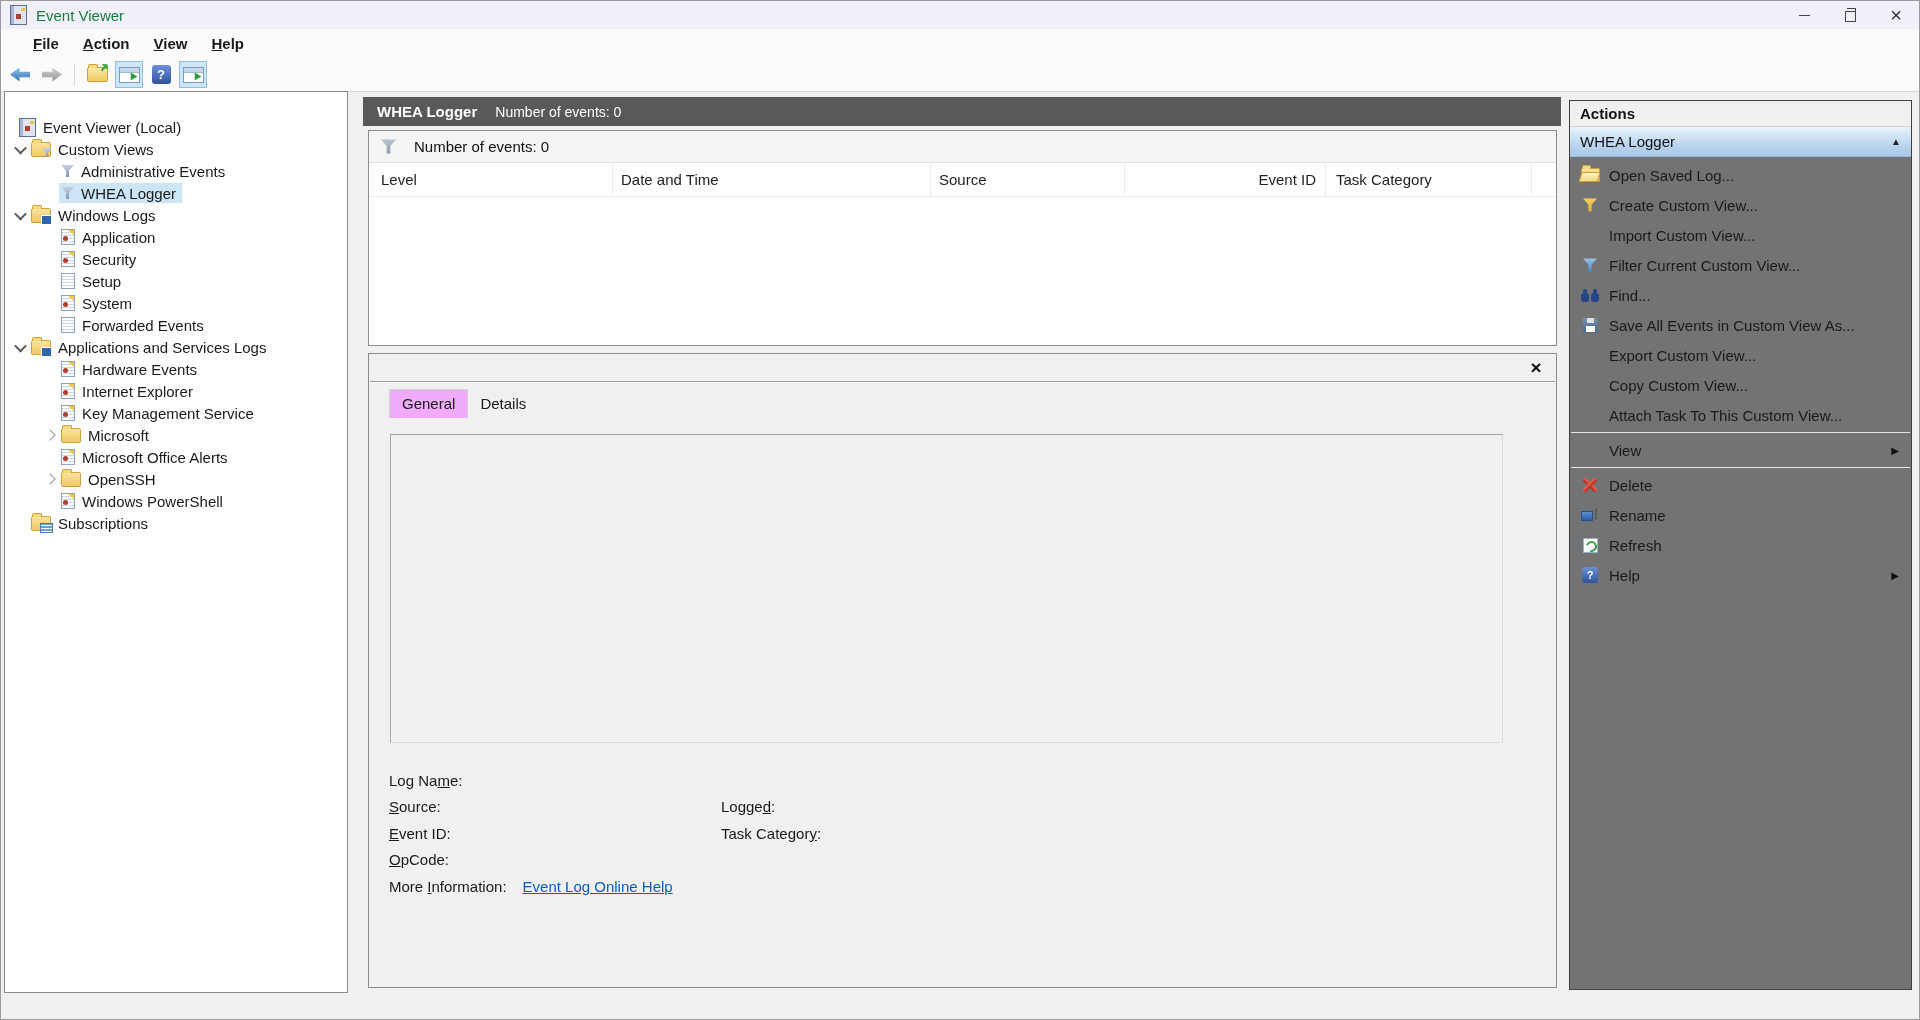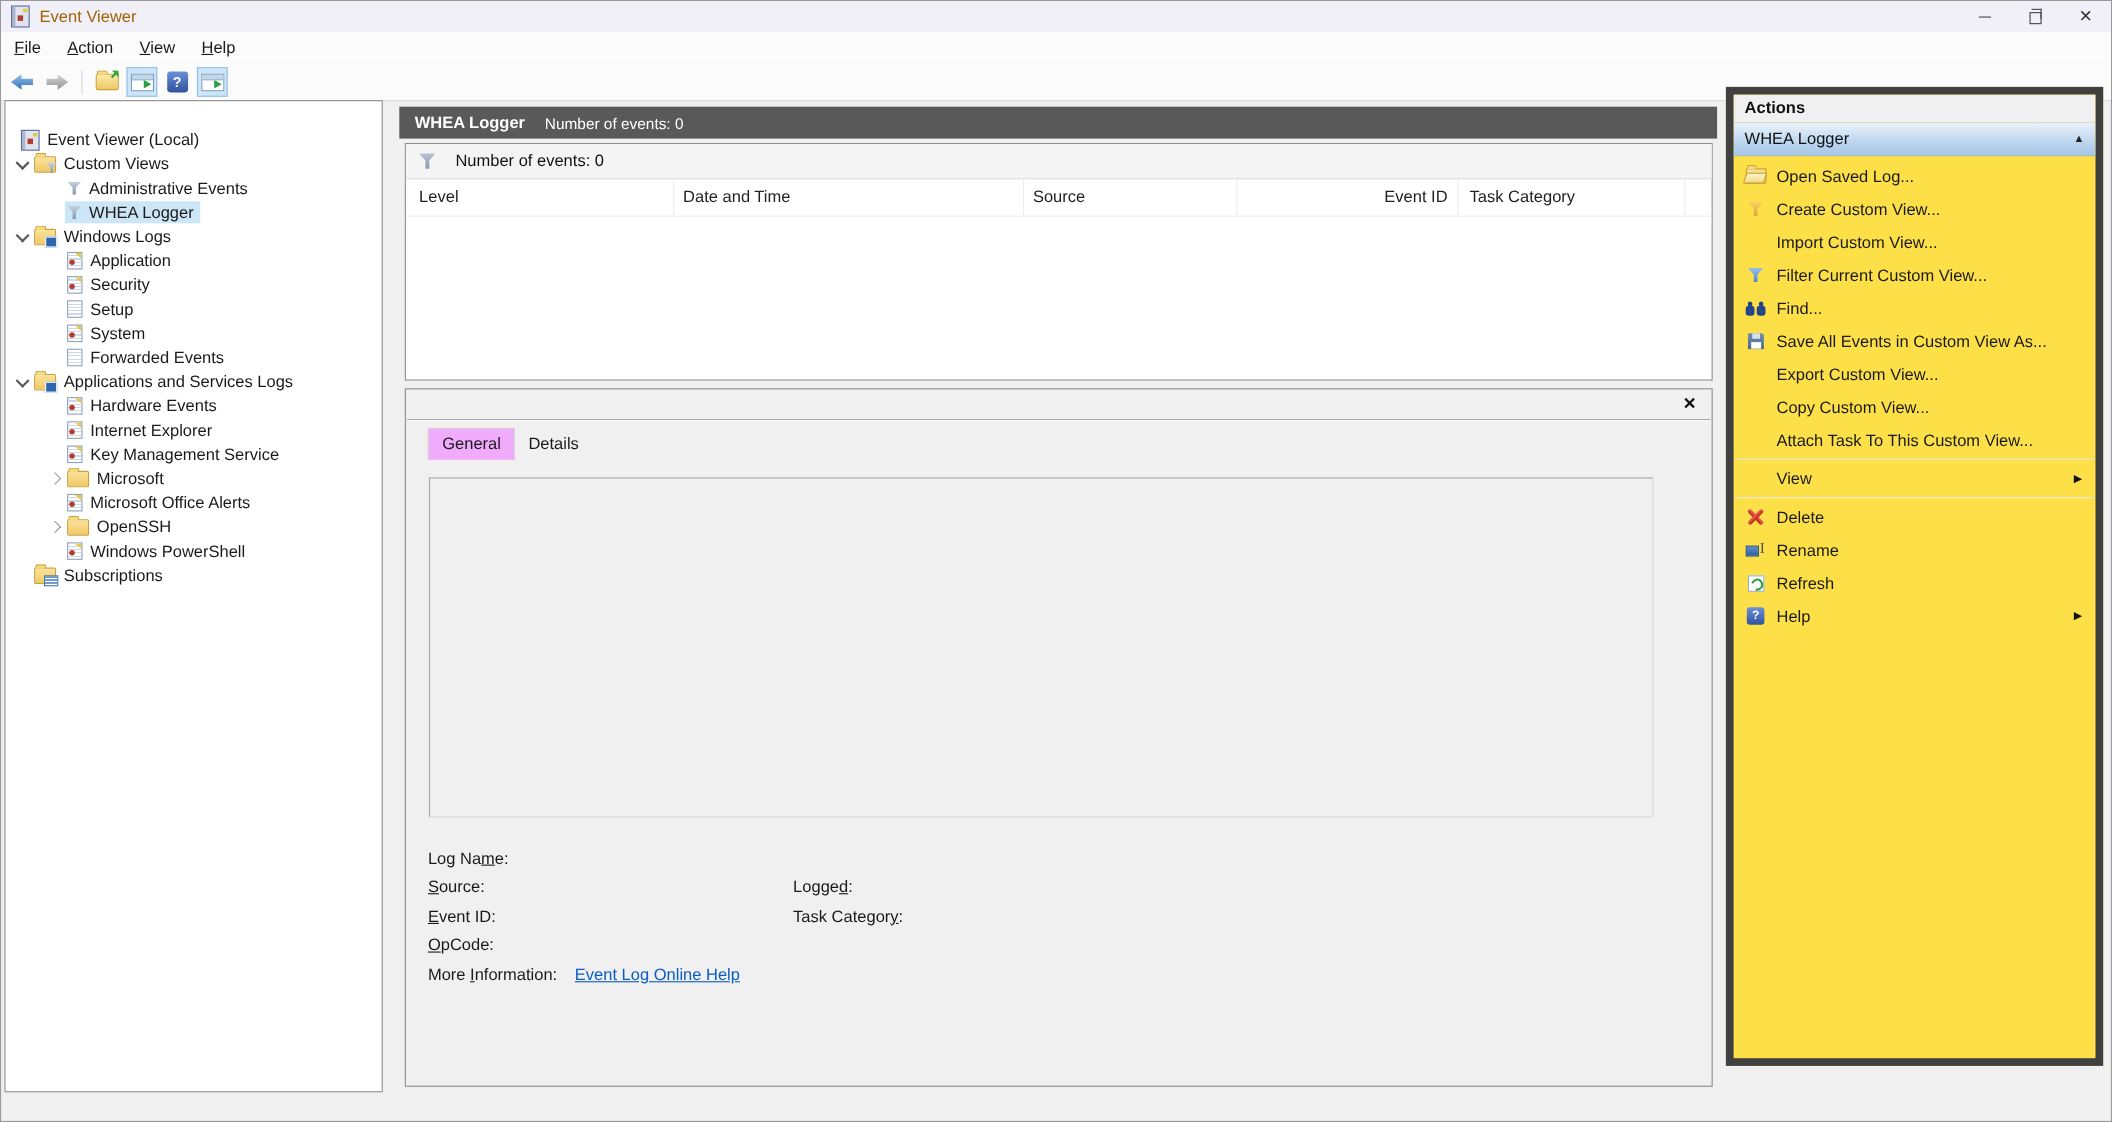--- a/index.html
+++ b/index.html
@@ -5,32 +5,32 @@
   html,body{margin:0;padding:0;width:1920px;height:1020px;overflow:hidden;
     font-family:"Liberation Sans",sans-serif;background:#f0f0f0;}
   .window{position:absolute;inset:0;border:1px solid #9a9a9a;box-sizing:border-box;background:#f0f0f0;}
 
   
   .titlebar{height:28px;background:#f1eff7;display:flex;align-items:center;}
   .app-icon{width:15px;height:18px;margin-left:9px;position:relative;background:#dfe4ef;
     border:1px solid #5d6f9b;box-shadow:inset 3px 0 0 #aab6cf;flex:none;}
   .app-icon::before{content:"";position:absolute;left:5px;top:8px;width:5px;height:5px;background:#b23c31;}
   .app-icon::after{content:"";position:absolute;right:1px;top:2px;width:4px;height:3px;background:#e9c63e;}
-  .title-text{margin-left:9px;font-size:15px;color:#a16207;text-align:center;}
+  .title-text{margin-left:9px;font-size:15px;color:#15803d;text-align:center;}
   .tb-spacer{flex:1;}
   .tb-btn{width:46px;height:28px;display:flex;align-items:center;justify-content:center;}
   .g-min{width:11px;height:1px;background:#444;}
   .g-restore{width:9px;height:9px;border:1px solid #444;position:relative;margin-top:2px;}
   .g-restore::before{content:"";position:absolute;left:1px;top:-4px;width:8px;height:8px;
     border-top:1px solid #444;border-right:1px solid #444;}
   .g-close{font-size:20px;line-height:20px;color:#333;}
   .g-close::before{content:"×";}
 
   
-  .menubar{height:29px;background:#fbfbfb;display:flex;align-items:center;padding-left:0;}
+  .menubar{height:29px;background:#fbfbfb;display:flex;align-items:center;padding-left:20px;font-weight:bold;}
   .menu-item{padding:4px 12px;font-size:15px;color:#1a1a1a;}
   .accel{text-decoration:underline;}
 
   
   .toolbar{height:33px;background:#fbfbfb;display:flex;align-items:center;padding-left:5px;
     border-bottom:1px solid #d9d9d9;}
   .tool-btn{width:28px;height:27px;display:flex;align-items:center;justify-content:center;
     margin-right:4px;border:1px solid transparent;box-sizing:border-box;}
   .tool-btn.hl{background:#cde6f7;border-color:#92bfe5;}
   .tool-sep{width:1px;height:22px;background:#d8d8d8;margin:0 8px 0 4px;}
@@ -122,22 +122,22 @@
   .tab{font-size:15px;padding:5px 12px 6px;color:#1a1a1a;}
   .tab.active{background:#f0abfc;border:1px solid #d2d2d2;border-bottom:none;}
   .sunken{position:absolute;left:21px;top:80px;width:1113px;height:309px;background:#f0f0f0;
     border:1px solid #a6a6a6;border-right-color:#dcdcdc;border-bottom-color:#dcdcdc;box-sizing:border-box;}
   .fields{position:absolute;left:20px;top:413px;right:20px;font-size:15px;color:#1a1a1a;}
   .frow{height:26.5px;display:flex;align-items:center;}
   .fl{width:332px;flex:none;}
   .link{color:#0b5cc4;text-decoration:underline;margin-left:16px;}
 
   
-  .actions{position:absolute;left:1568px;top:78px;width:343px;height:890px;background:#fde047;
-    border:7px solid #404040;box-sizing:border-box;overflow:hidden;}
+  .actions{position:absolute;left:1568px;top:99px;width:343px;height:890px;background:#737373;
+    border:1px solid #404040;box-sizing:border-box;overflow:hidden;}
   .a-title{height:25px;background:#f0f0f0;display:flex;align-items:center;padding-left:10px;
     font-weight:bold;font-size:15px;color:#111;border-bottom:1px solid #d5d5d5;}
   .a-group{height:29px;background:linear-gradient(#eaf3fc,#b9d3ee 65%,#a9c7e8);border-bottom:1px solid #9db9d6;
     display:flex;align-items:center;padding:0 10px;font-size:15px;color:#111;}
   .chev-up{margin-left:auto;font-size:10px;color:#222;}
   .chev-up::before{content:"▲";}
   .a-list{padding-top:3px;}
   .a-item{height:30px;display:flex;align-items:center;font-size:15px;color:#1a1a1a;}
   .a-icon{width:22px;height:20px;margin-left:9px;display:flex;align-items:center;justify-content:center;flex:none;}
   .a-label{margin-left:8px;white-space:nowrap;}

